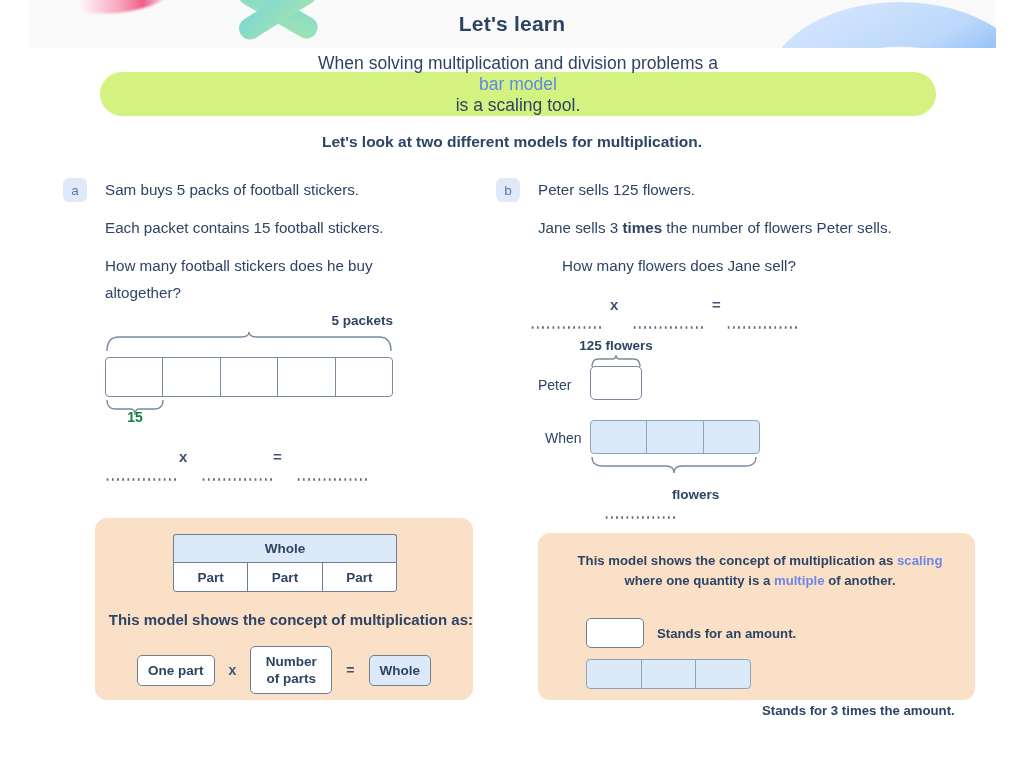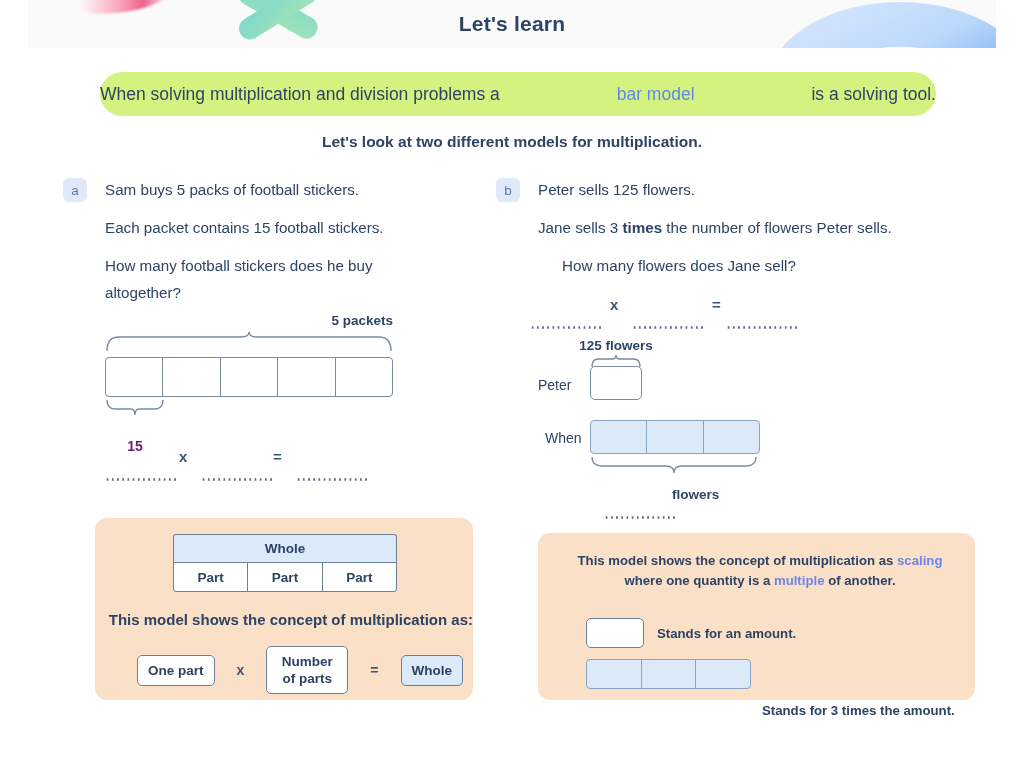--- a/index.html
+++ b/index.html
@@ -32,22 +32,22 @@
     position: absolute; left: 196px; top: -26px; width: 108px; height: 78px; z-index:2;
   }
   .deco-arch {
     position: absolute; left: 726px; top: -8px; width: 290px; height: 104px; z-index:1;
   }
 
   
   .banner {
     position: absolute; left: 100px; top: 72px; width: 836px; height: 44px;
     background: #d4f27f; border-radius: 22px;
-    display: flex; align-items: center; justify-content: space-between;
-    font-size: 17.5px; color: #2e4465; font-weight: normal;
+    display: flex; align-items: center; justify-content: flex-end;
+    font-size: 17.5px; color: #2e4465; font-weight: normal; flex-direction: column;
   }
   .banner .hl { color: #5c8ae6; font-weight: normal; }
 
   .subtitle {
     position: absolute; left: 0; top: 133px; width: 1024px;
     text-align: center; font-size: 15.5px; font-weight: bold; color: #2e4465;
   }
 
   
   .qlabel {
@@ -59,21 +59,21 @@
   .qtext b { font-weight: bold; }
 
   
   .barA { position:absolute; left:105px; top:357px; width:288px; height:40px;
           border:1.4px solid #7a8aa0; border-radius:4px; display:flex; background:#fff; }
   .barA div { flex:1; border-right:1.4px solid #7a8aa0; }
   .barA div:last-child { border-right:none; }
   .labelA-top { position:absolute; left:105px; top:313px; width:288px; text-align:right;
                 font-size:13.5px; font-weight:bold; color:#2e4465; }
   .labelA-15 { position:absolute; left:105px; top:409px; width:60px; text-align:center;
-               font-size:14px; font-weight:bold; color:#701a75;margin-top:29px; }
+               font-size:14px; font-weight:bold; color:#15803d; }
 
   
   .eqrow { position:absolute; height:46px; }
   .eq-op { position:absolute; top:0; font-size:15px; font-weight:bold; color:#3c5474; }
   .eq-blank { position:absolute; top:26px; width:72px; height:9px;
       background-image: radial-gradient(#5a6b85 1.1px, transparent 1.2px);
       background-size: 5.2px 5.2px; background-repeat: repeat-x;
       background-position: 0 3px; }
 
   
@@ -102,21 +102,21 @@
   .wp-parts { height:30px; border:1.4px solid #6e7f95; border-radius:0 0 3px 3px;
               display:flex; background:#fff; }
   .wp-parts div { flex:1; border-right:1.4px solid #6e7f95; display:flex;
                   align-items:center; justify-content:center;
                   font-size:13.5px; font-weight:bold; color:#2e4465; }
   .wp-parts div:last-child { border-right:none; }
 
   .infoA-text { position:absolute; left:95px; top:611px; width:378px; text-align:right;
                 font-size:15px; font-weight:bold; color:#2e4465; }
 
-  .formula { position:absolute; left:137px; top:646px; display:flex; align-items:center; gap:22px; }
+  .formula { position:absolute; left:137px; top:646px; display:flex; align-items:center; gap:14px; }
   .fbox { border:1.4px solid #6e7f95; border-radius:5px; background:#fff;
           font-size:13.5px; font-weight:bold; color:#2e4465; text-align:center;
           padding:6px 10px; line-height:17px; }
   .fbox.blue { background:#dce9f8; }
   .fop { font-size:14px; font-weight:bold; color:#3c5474; }
 
   .infoB-text { position:absolute; left:560px; top:551px; width:400px; text-align:center;
                 font-size:13.2px; font-weight:bold; color:#2e4465; line-height:20px; }
   .infoB-text .hl { color:#6f86e8; }
 
@@ -163,21 +163,21 @@
         </linearGradient>
       </defs>
       <path d="M12 96 A134 86 0 0 1 280 96 L236 96 A92 52 0 0 0 56 96 Z" fill="url(#ga)"></path>
     </svg>
     <div class="header-title">Let's learn</div>
   </div>
 
   <div class="banner">
     <span>When solving multiplication and division problems a </span>
       <span class="hl">bar model</span>
-      <span> is a solving tool.</span>
+      <span> is a scaling tool.</span>
   </div>
 
   <div class="subtitle">Let's look at two different models for multiplication.</div>
 
   <div class="qlabel" style="left:63px; top:178px;">a</div>
   <div class="qtext" style="left:105px; top:175px;">Sam buys 5 packs of football stickers.</div>
   <div class="qtext" style="left:105px; top:213px;">Each packet contains 15 football stickers.</div>
   <div class="qtext" style="left:105px; top:251px;">How many football stickers does he buy</div>
   <div class="qtext" style="left:105px; top:278px;">altogether?</div>
 

